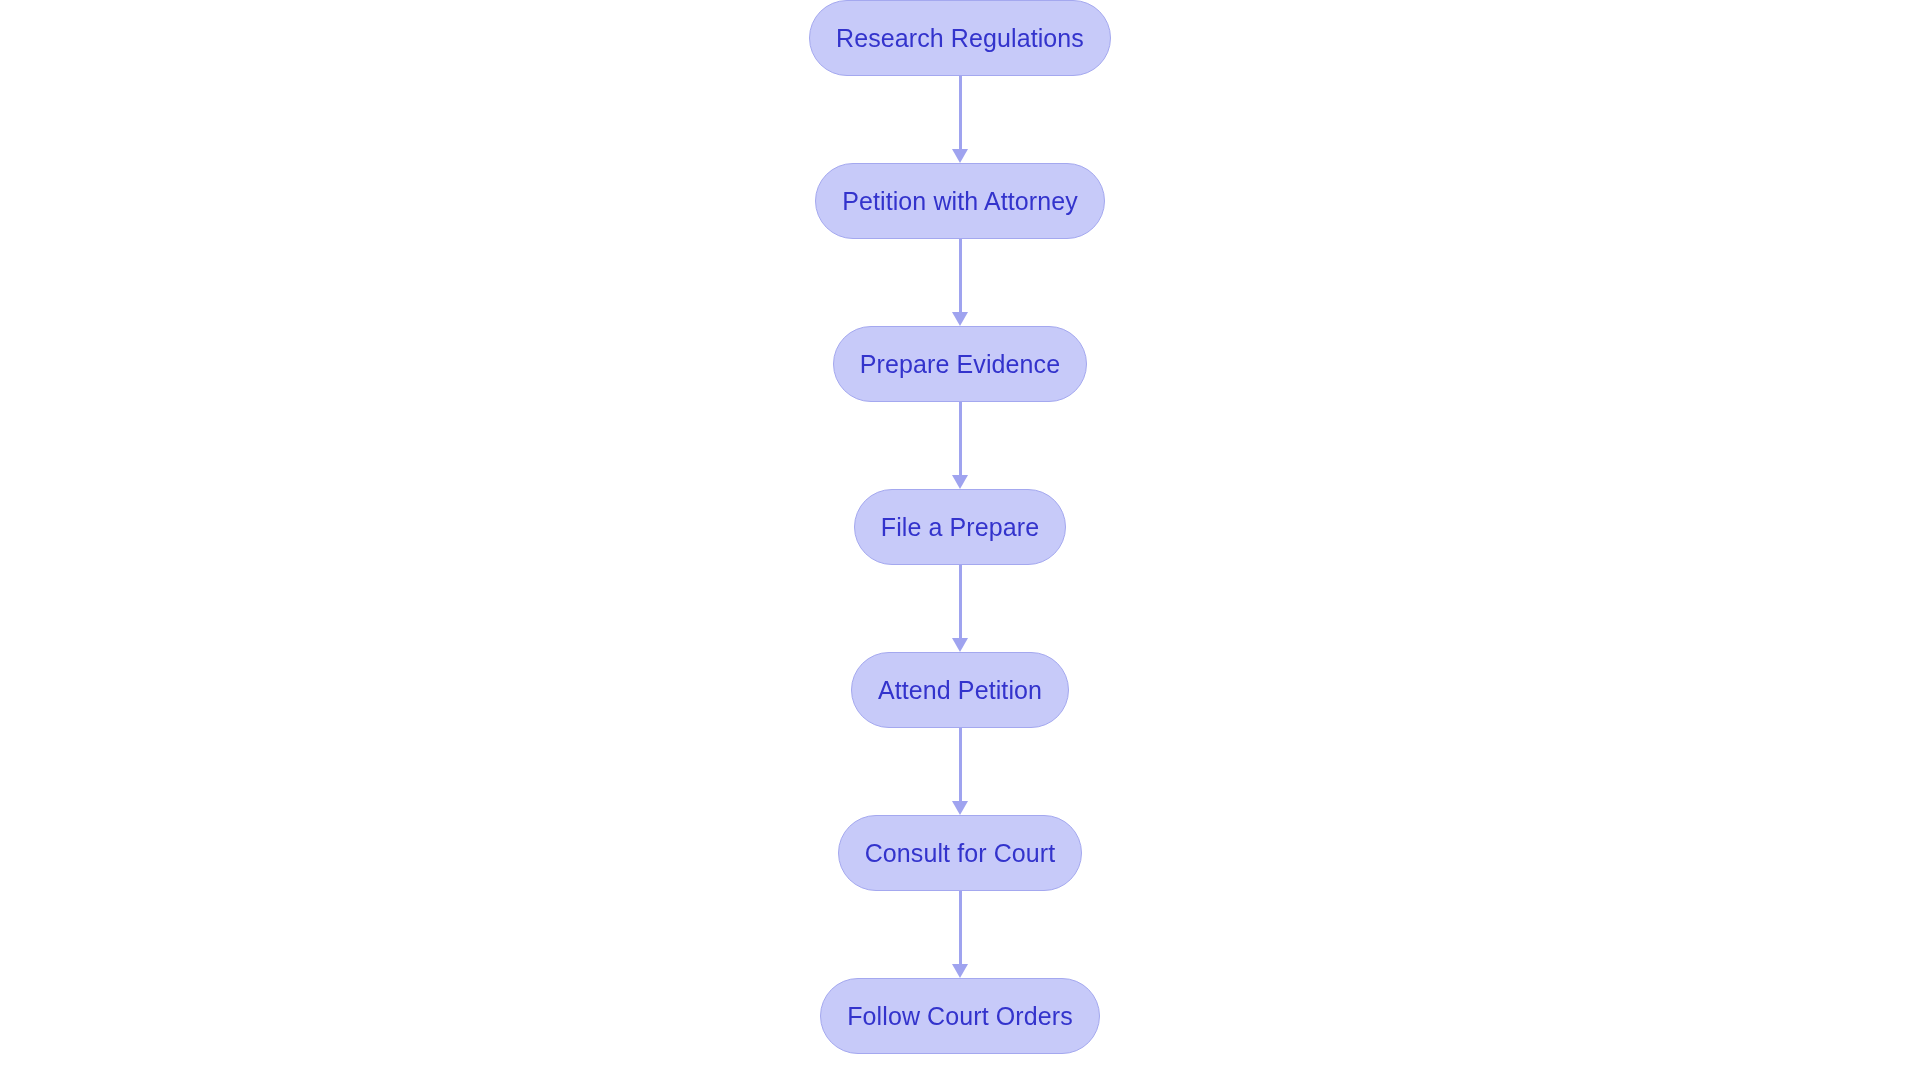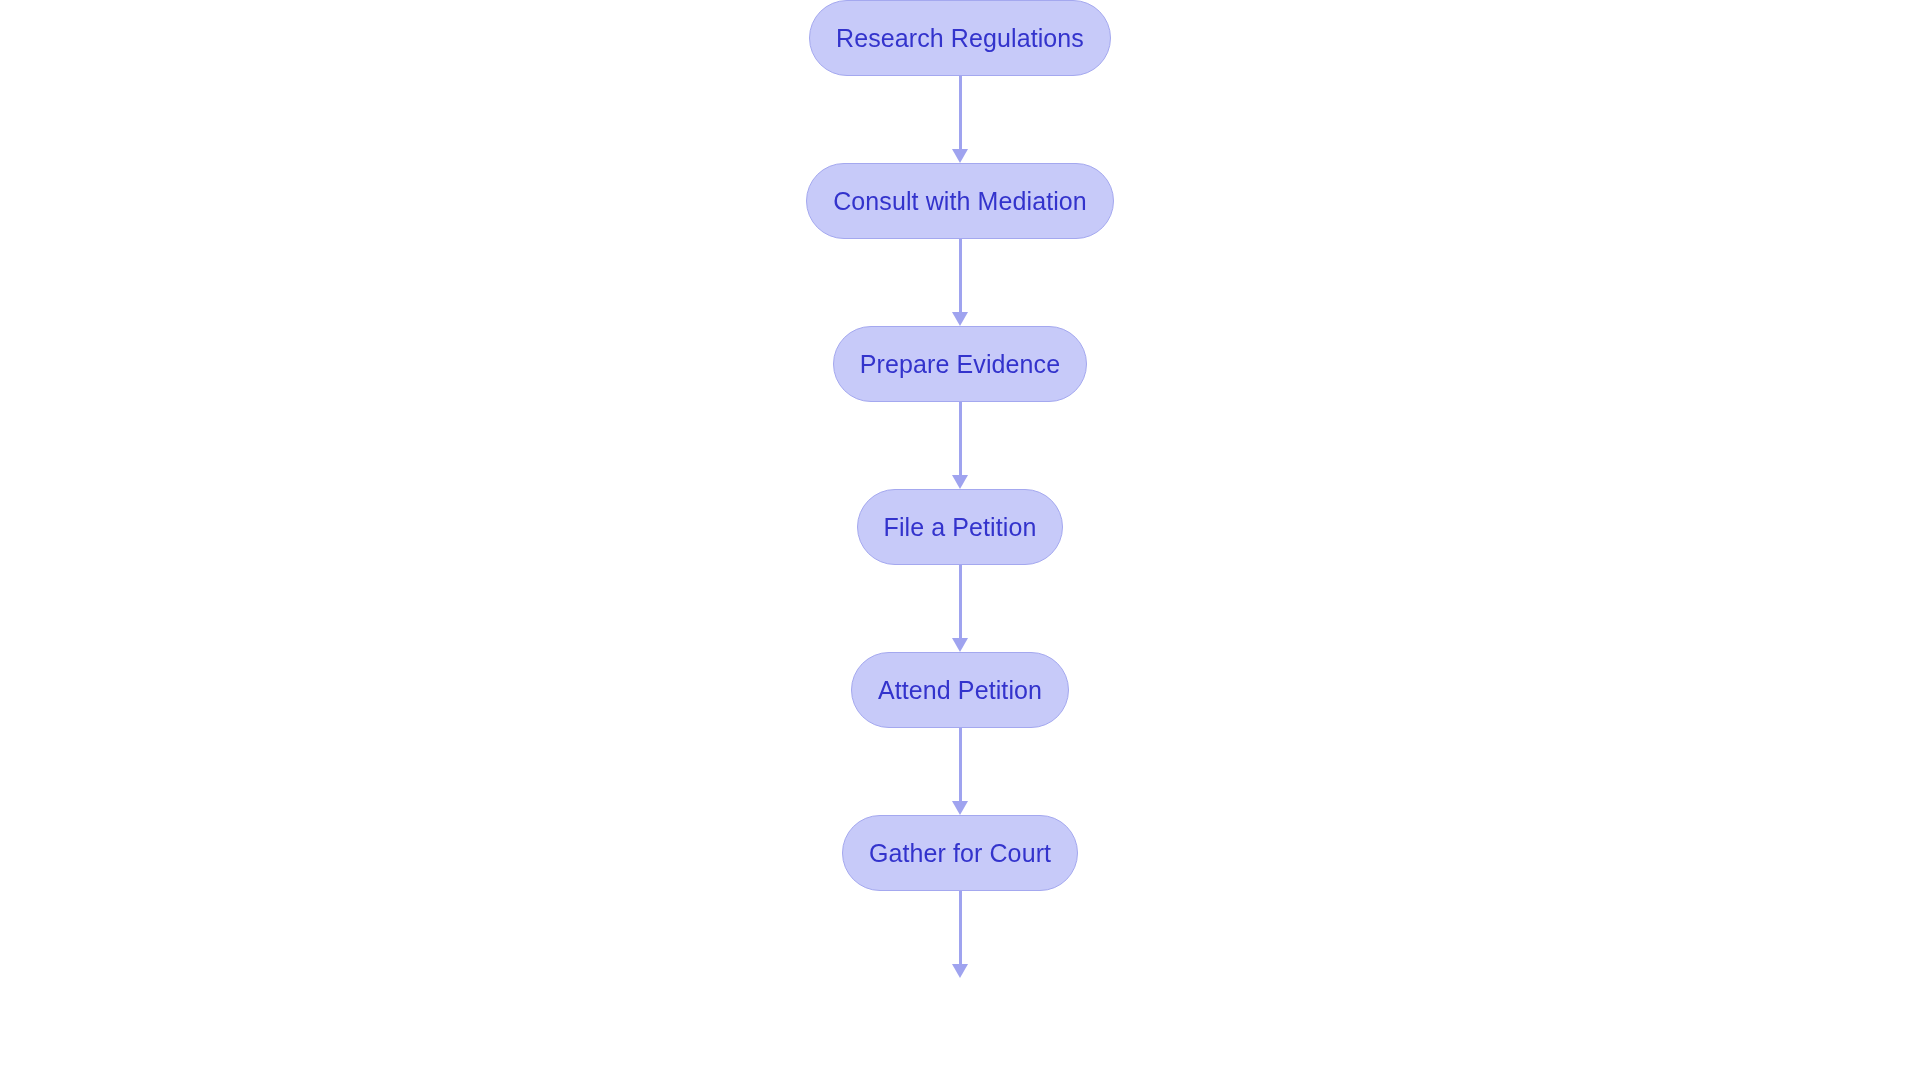--- a/index.html
+++ b/index.html
@@ -91,59 +91,62 @@
     <div class="node">
       <span class="node-label">Research Regulations</span>
     </div>
 
     <div class="connector">
       <div class="connector-line"></div>
       <div class="connector-arrowhead"></div>
     </div>
 
     <div class="node">
-      <span class="node-label">Consult with Mediation</span>
+      <span class="node-label">Petition with Attorney</span>
     </div>
 
     <div class="connector">
       <div class="connector-line"></div>
       <div class="connector-arrowhead"></div>
     </div>
 
     <div class="node">
       <span class="node-label">Prepare Evidence</span>
     </div>
 
     <div class="connector">
       <div class="connector-line"></div>
       <div class="connector-arrowhead"></div>
     </div>
 
     <div class="node">
-      <span class="node-label">File a Petition</span>
+      <span class="node-label">File a Prepare</span>
     </div>
 
     <div class="connector">
       <div class="connector-line"></div>
       <div class="connector-arrowhead"></div>
     </div>
 
     <div class="node">
       <span class="node-label">Attend Petition</span>
     </div>
 
     <div class="connector">
       <div class="connector-line"></div>
       <div class="connector-arrowhead"></div>
     </div>
 
     <div class="node">
-      <span class="node-label">Gather for Court</span>
+      <span class="node-label">Consult for Court</span>
     </div>
 
     <div class="connector">
       <div class="connector-line"></div>
       <div class="connector-arrowhead"></div>
     </div>
 
+    <div class="node">
+      <span class="node-label">Follow Court Orders</span>
+    </div>
 
   </div>
 </div>
 
 </body></html>

